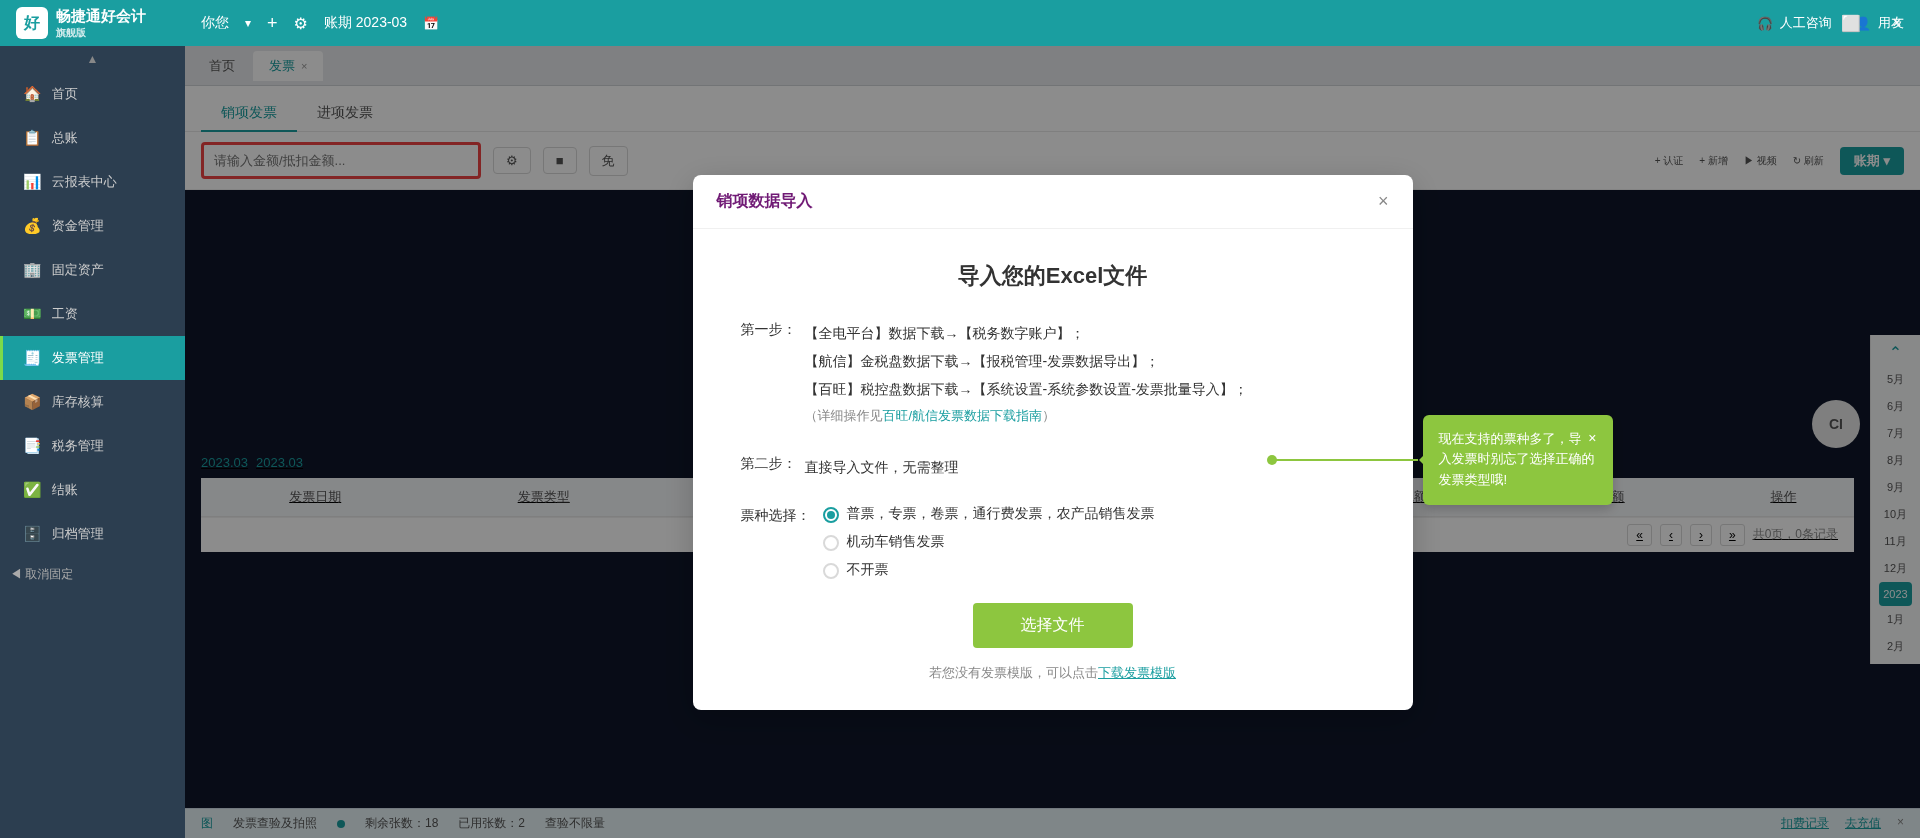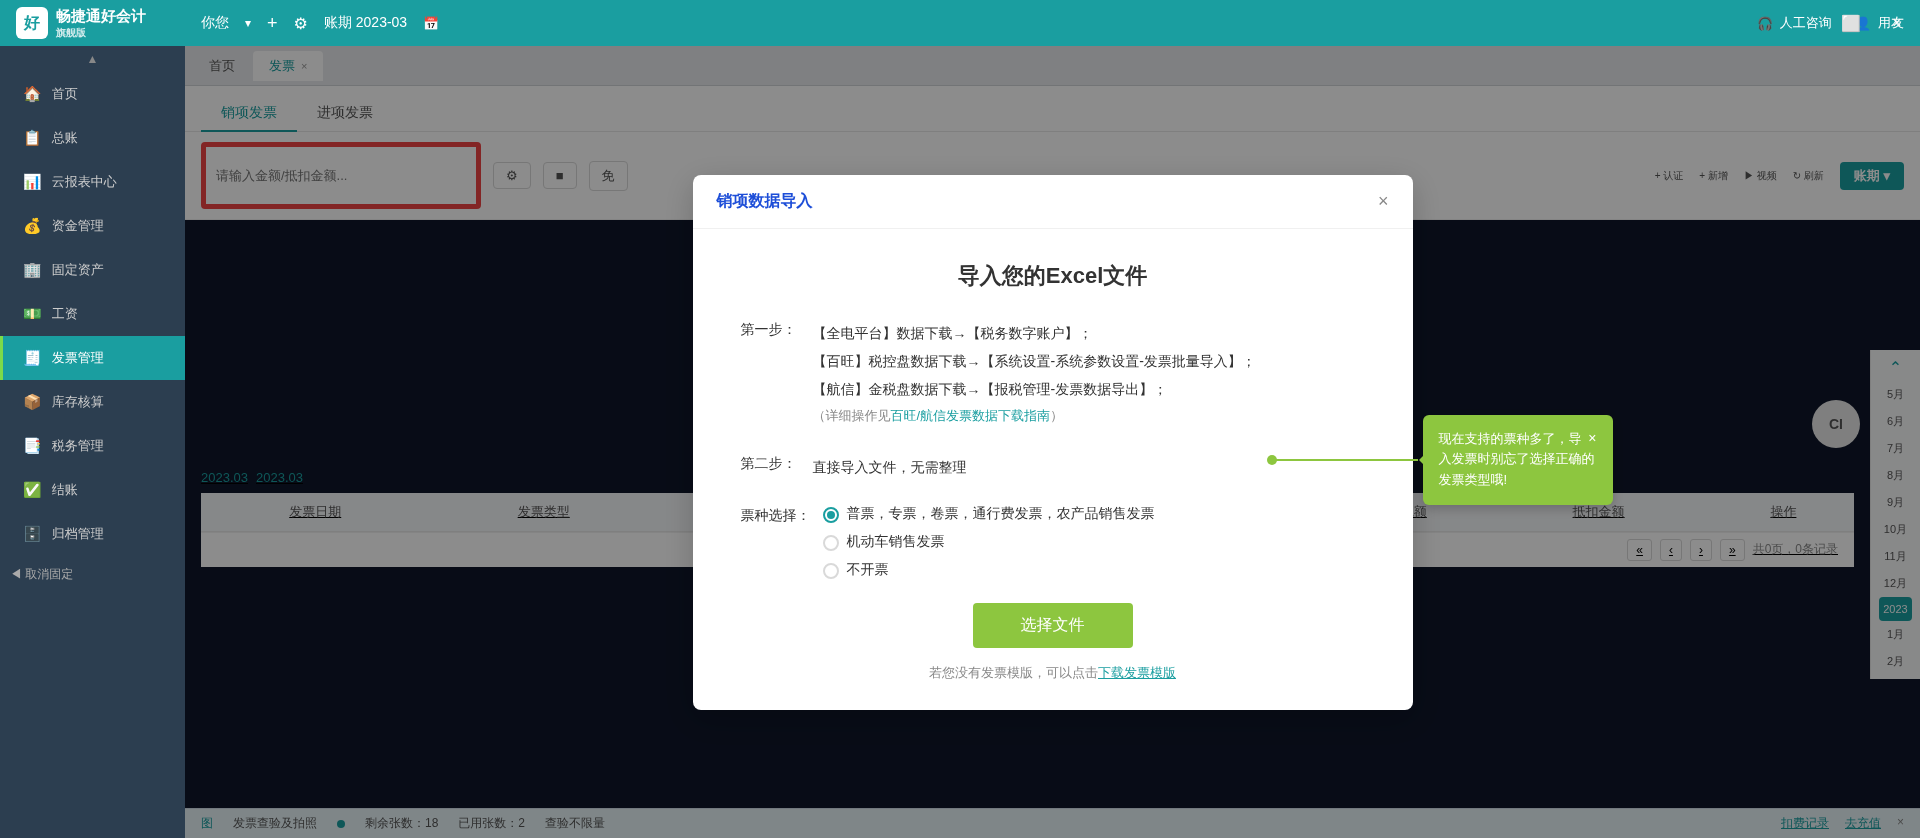--- a/index.html
+++ b/index.html
@@ -82,22 +82,22 @@
       padding: 8px 20px; cursor: pointer; font-size: 14px; color: #555; border-bottom: 2px solid transparent; margin-bottom: -1px;
     }
     .subtab.active { color: #1a9ea0; border-bottom-color: #1a9ea0; font-weight: 500; }
 
     
     .toolbar {
       display: flex; align-items: center; padding: 10px 16px; gap: 12px; background: white;
       border-bottom: 1px solid #f0f0f0;
     }
     .toolbar-search {
-      flex: 1; max-width: 280px; border: 5px solid #ef4444; border-radius: 4px;
-      padding: 21px 10px; font-size: 13px; color: #999; background: white;
+      flex: 1; max-width: 280px; border: 3px solid #ef4444; border-radius: 4px;
+      padding: 8px 10px; font-size: 13px; color: #999; background: white;
     }
     .toolbar-btn {
       padding: 5px 12px; border: 1px solid #d9d9d9; background: white; border-radius: 4px;
       cursor: pointer; font-size: 13px; display: flex; align-items: center; gap: 5px; color: #555;
     }
     .toolbar-right {
       margin-left: auto; display: flex; align-items: center; gap: 16px;
     }
     .toolbar-right-btn {
       display: flex; align-items: center; gap: 4px; cursor: pointer; font-size: 10px; color: #555;
@@ -150,28 +150,28 @@
     
     .modal {
       background: white; border-radius: 8px; width: 720px;
       box-shadow: 0 8px 32px rgba(0,0,0,0.2);
       overflow: visible; position: relative;
     }
     .modal-header {
       display: flex; align-items: center; justify-content: space-between;
       padding: 16px 24px; border-bottom: 1px solid #f0f0f0;
     }
-    .modal-title { font-size: 16px; font-weight: bold; color: #1d4ed8; }
+    .modal-title { font-size: 16px; font-weight: bold; color: #701a75; }
     .modal-close { font-size: 18px; cursor: pointer; color: #888; background: none; border: none; }
     .modal-body { padding: 32px 48px 28px; }
     .modal-main-title {
       text-align: center; font-size: 22px; font-weight: bold; color: #333; margin-bottom: 28px;
     }
     .step { margin-bottom: 24px; }
-    .step-row { display: flex; align-items: flex-start; gap: 12px; }
+    .step-row { display: flex; align-items: flex-start; gap: 4px; }
     .step-label { font-size: 14px; color: #333; font-weight: 500; min-width: 60px; flex-shrink: 0; margin-top: 2px; }
     .step-content { font-size: 14px; color: #333; line-height: 2; }
     .step-link { color: #1a9ea0; cursor: pointer; }
     .step-note { color: #888; font-size: 13px; }
     .ticket-choice { margin-bottom: 24px; }
     .ticket-row { display: flex; align-items: flex-start; gap: 12px; }
     .ticket-label { font-size: 14px; color: #333; font-weight: 500; min-width: 60px; flex-shrink: 0; margin-top: 2px; }
     .radio-group { display: flex; flex-direction: column; gap: 10px; }
     .radio-item { display: flex; align-items: flex-end; gap: 8px; font-size: 14px; color: #333; cursor: pointer; }
     .radio-circle {
@@ -424,22 +424,22 @@
       <button class="modal-close">×</button>
     </div>
     <div class="modal-body">
       <div class="modal-main-title">导入您的Excel文件</div>
 
       <div class="step">
         <div class="step-row">
           <span class="step-label">第一步：</span>
           <div class="step-content">
             <div>【全电平台】数据下载→【税务数字账户】；</div>
+            <div>【航信】金税盘数据下载→【报税管理-发票数据导出】；</div>
             <div>【百旺】税控盘数据下载→【系统设置-系统参数设置-发票批量导入】；</div>
-            <div>【航信】金税盘数据下载→【报税管理-发票数据导出】；</div>
             <div class="step-note">
               （详细操作见<span class="step-link">百旺/航信发票数据下载指南</span>）
             </div>
           </div>
         </div>
       </div>
 
       <div class="step">
         <div class="step-row">
           <span class="step-label">第二步：</span>

